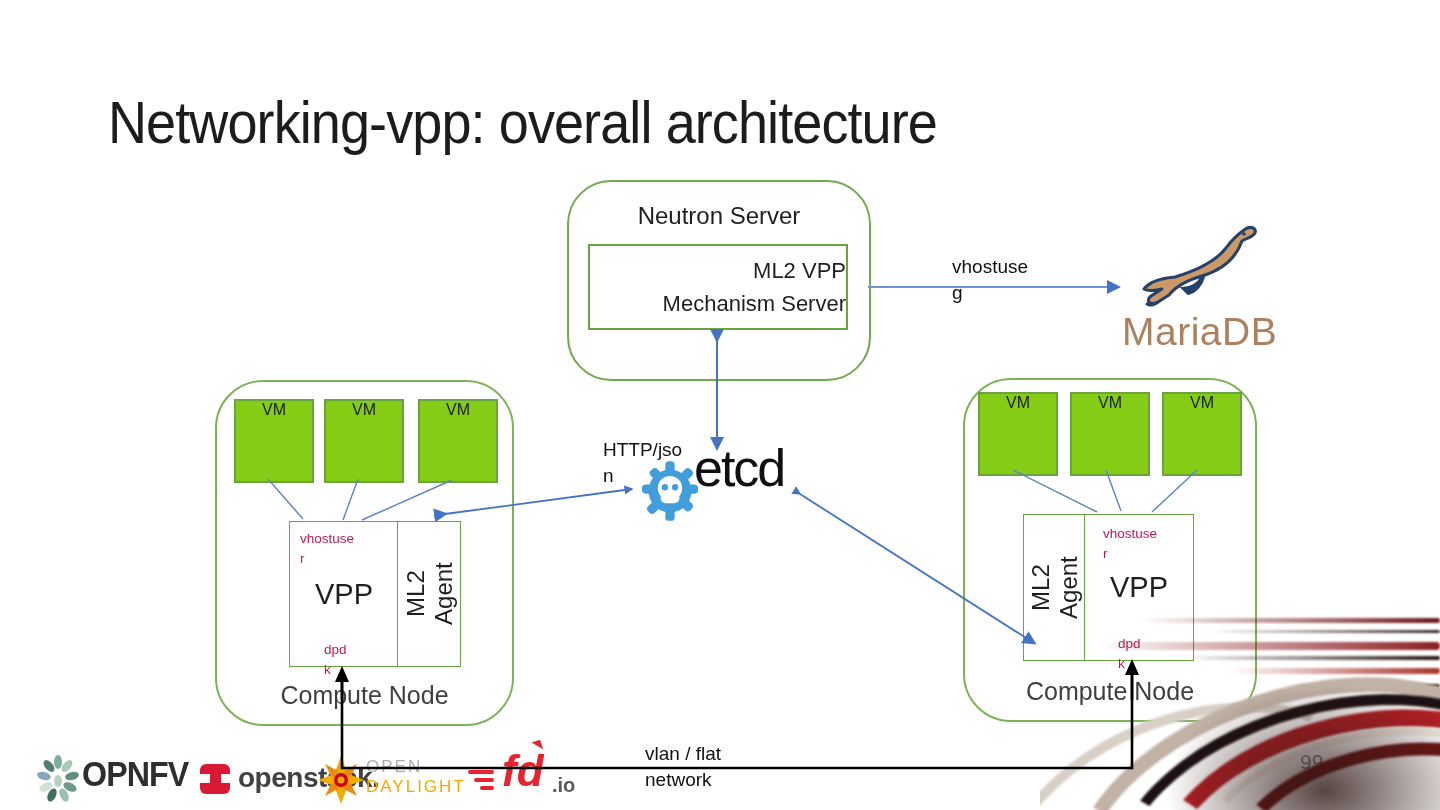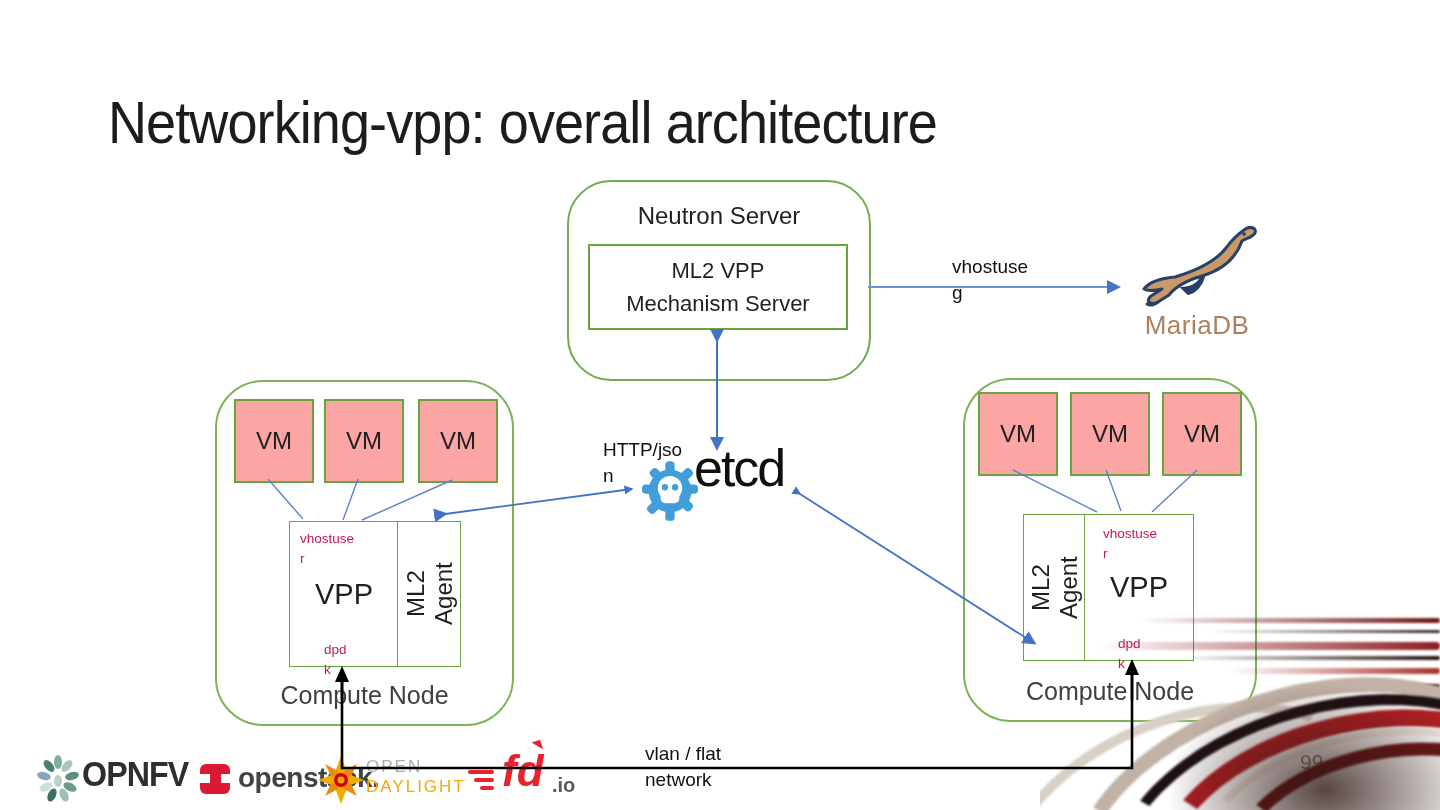--- a/index.html
+++ b/index.html
@@ -13,43 +13,43 @@
     letter-spacing:-1px;color:#1c1c1c;white-space:nowrap;
     transform:scaleX(0.9);transform-origin:left center;
   }
   
   .gbox{position:absolute;border:2px solid #72ab4c;background:#ffffff;}
   .rounded{border-radius:44px;background:transparent;}
   
   .neutron{left:567px;top:180px;width:300px;height:197px;}
   .neutron-title{position:absolute;left:0;top:20px;width:100%;text-align:center;font-size:24px;}
   .driver-box{position:absolute;left:19px;top:62px;width:256px;height:82px;border:2px solid #6aa43f;
-    display:flex;flex-direction:column;justify-content:center;align-items:center;font-size:22px;line-height:1.5;}
+    display:flex;flex-direction:column;justify-content:center;align-items:flex-end;font-size:22px;line-height:1.5;}
   
   .lbl{position:absolute;font-size:19px;line-height:1.35;color:#111;}
   .lbl-journaling{left:952px;top:254px;}
   .lbl-http{left:603px;top:437px;}
   .lbl-vlan{left:645px;top:741px;}
   
   .mariadb{position:absolute;left:1122px;top:224px;width:150px;height:120px;}
   .mariadb svg{position:absolute;left:14px;top:0;}
   .mariadb-name{position:absolute;left:0;top:86px;width:150px;text-align:center;
-    font-size:26px;color:#ab8160;letter-spacing:0.5px;}
+    font-size:39px;color:#ab8160;letter-spacing:0.5px;}
   
   .etcd{position:absolute;left:642px;top:444px;width:170px;height:85px;}
   .etcd svg{position:absolute;left:0;top:16px;}
   .etcd-name{position:absolute;left:52px;top:-6px;font-size:52px;color:#101010;
     letter-spacing:-2px;font-weight:500;}
   
   .node{position:absolute;border:2px solid #7cb356;border-radius:48px;}
   .node-left{left:215px;top:380px;width:295px;height:342px;}
   .node-right{left:963px;top:378px;width:290px;height:340px;}
   .node-title{position:absolute;left:0;bottom:14px;width:100%;text-align:center;font-size:25px;color:#404040;}
   .vm{position:absolute;width:76px;height:80px;border:2px solid #6aa43f;
-    display:flex;align-items:center;justify-content:center;font-size:24px;background:#fca5a5;}
+    display:flex;align-items:flex-start;justify-content:center;font-size:16px;background:#84cc16;}
   .inner{position:absolute;border:1.5px solid #6aa43f;background:#fff;}
   .vpp-name{position:absolute;left:0;top:0;width:100%;height:100%;display:flex;
     align-items:center;justify-content:center;font-size:29px;}
   .tag{position:absolute;font-size:13.5px;line-height:1.45;color:#be185d;}
   .agent-box{display:flex;align-items:center;justify-content:center;}
   .agent-text{transform:rotate(-90deg);white-space:nowrap;font-size:24px;line-height:1.15;text-align:center;}
   
   .overlay{position:absolute;left:0;top:0;z-index:6;pointer-events:none;}
   
   .logo{position:absolute;}

